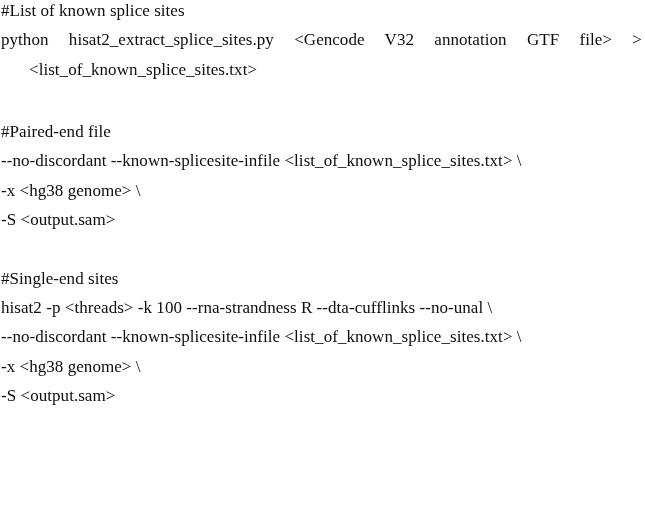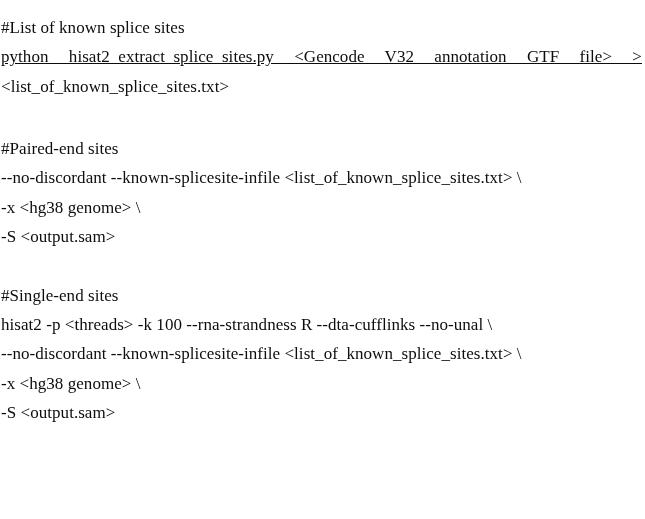--- a/index.html
+++ b/index.html
@@ -15,39 +15,39 @@
     font-family: "Liberation Serif", "DejaVu Serif", serif;
     color: #000000;
     -webkit-font-smoothing: antialiased;
   }
 
   #doc {
     position: relative;
     width: 645px;
     height: 519px;
     box-sizing: border-box;
-    padding: 17px 2px 0 1px;
+    padding: 0 2px 0 1px;
   }
 
   .line {
     font-size: 17px;
     line-height: 29.3px;
     height: 29.3px;
     white-space: pre;
     letter-spacing: 0.05px;
     color: #0d0d0d;
   }
 
   
   .line.first {
     position: relative;
     top: -4px;
   }
-  .line.first + .line { position: relative; top: -4px; text-decoration: underline; }
-  .line.first + .line + .line { position: relative; top: -4px; }
+  .line.first + .line { position: relative; top: -4px; }
+  .line.first + .line + .line { position: relative; top: -4px; margin-left: 28px; }
 
   
   .line.justified {
     white-space: normal;
     text-align: justify;
     text-align-last: justify;
     width: 641px;
   }
 
   .line.blank {
@@ -65,21 +65,21 @@
 <div id="doc">
 
   <div class="line first">#List of known splice sites</div>
 
   <div class="line justified">python hisat2_extract_splice_sites.py &lt;Gencode V32 annotation GTF file&gt; &gt;</div>
 
   <div class="line cont">&lt;list_of_known_splice_sites.txt&gt;</div>
 
   <div class="line blank"></div>
 
-  <div class="line">#Paired-end sites</div>
+  <div class="line">#Paired-end file</div>
 
 
   <div class="line">--no-discordant --known-splicesite-infile &lt;list_of_known_splice_sites.txt&gt; \</div>
 
   <div class="line">-x &lt;hg38 genome&gt; \</div>
 
 
 
   <div class="line">-S &lt;output.sam&gt;</div>
 

